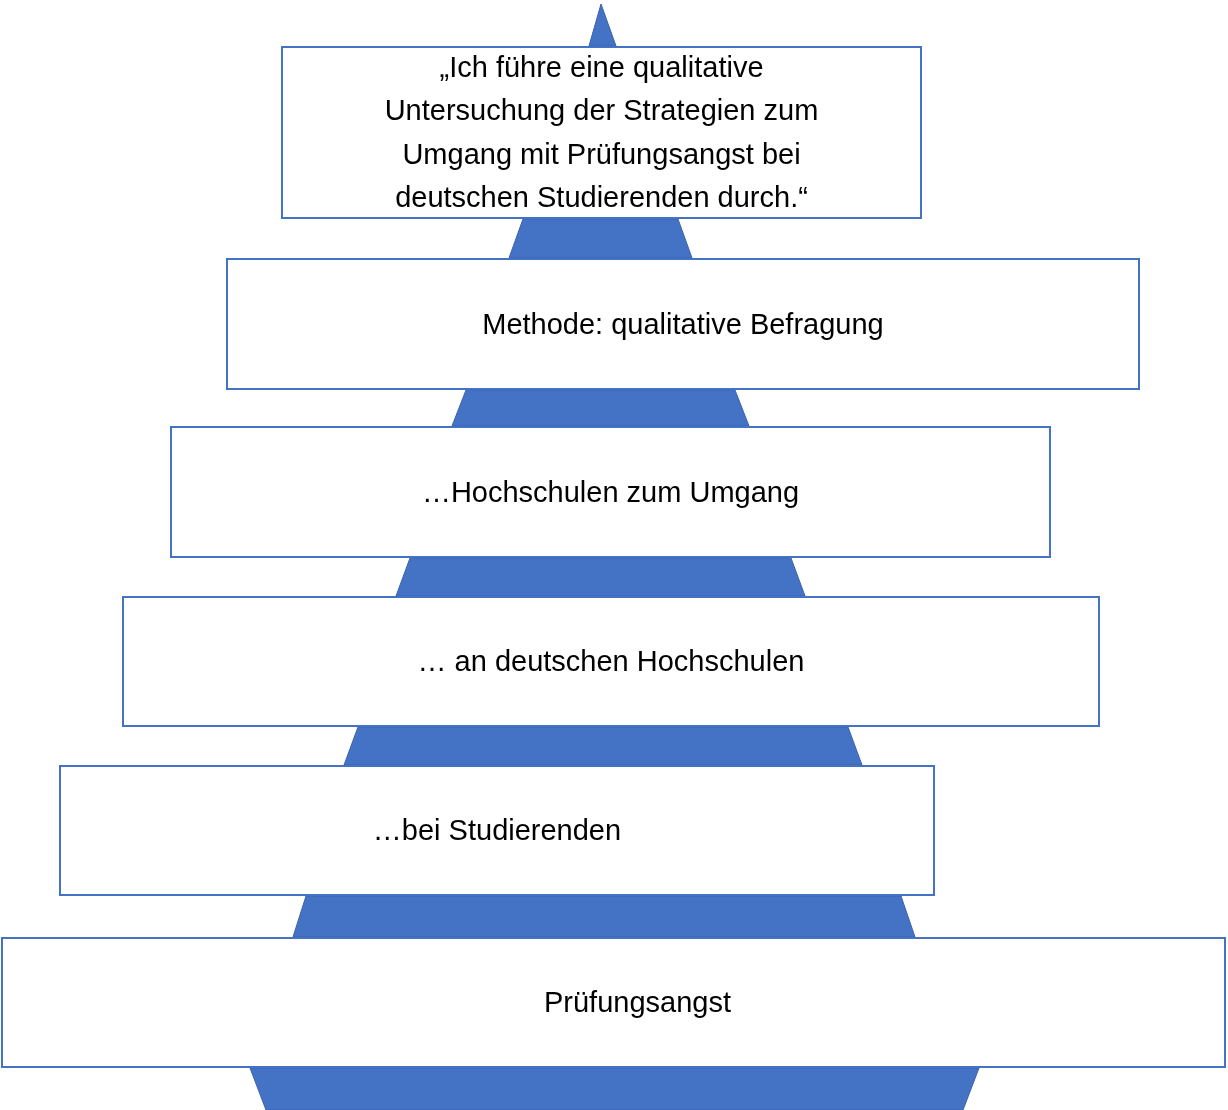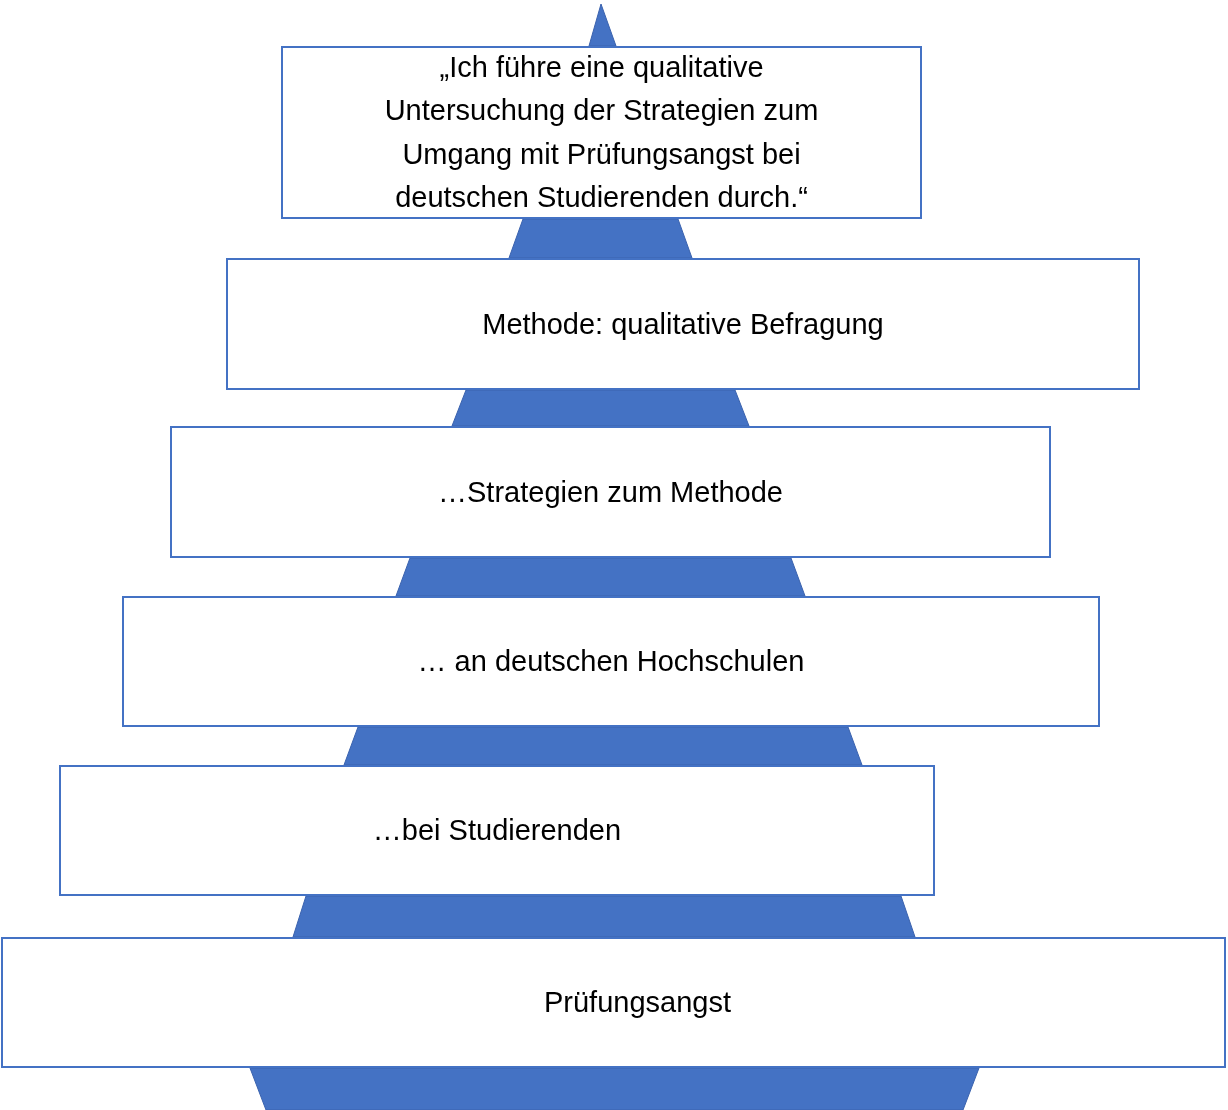--- a/index.html
+++ b/index.html
@@ -82,21 +82,21 @@
 Untersuchung der Strategien zum
 Umgang mit Prüfungsangst bei
 deutschen Studierenden durch.“</span>
   </div>
 
   <div class="level-box" style="left:226px; top:258px; width:914px; height:132px;">
     <span class="level-text">Methode: qualitative Befragung</span>
   </div>
 
   <div class="level-box" style="left:170px; top:426px; width:881px; height:132px;">
-    <span class="level-text">…Strategien zum Methode</span>
+    <span class="level-text">…Hochschulen zum Umgang</span>
   </div>
 
   <div class="level-box" style="left:122px; top:596px; width:978px; height:131px;">
     <span class="level-text">… an deutschen Hochschulen</span>
   </div>
 
   <div class="level-box" style="left:59px; top:765px; width:876px; height:131px;">
     <span class="level-text">…bei Studierenden</span>
   </div>
 

